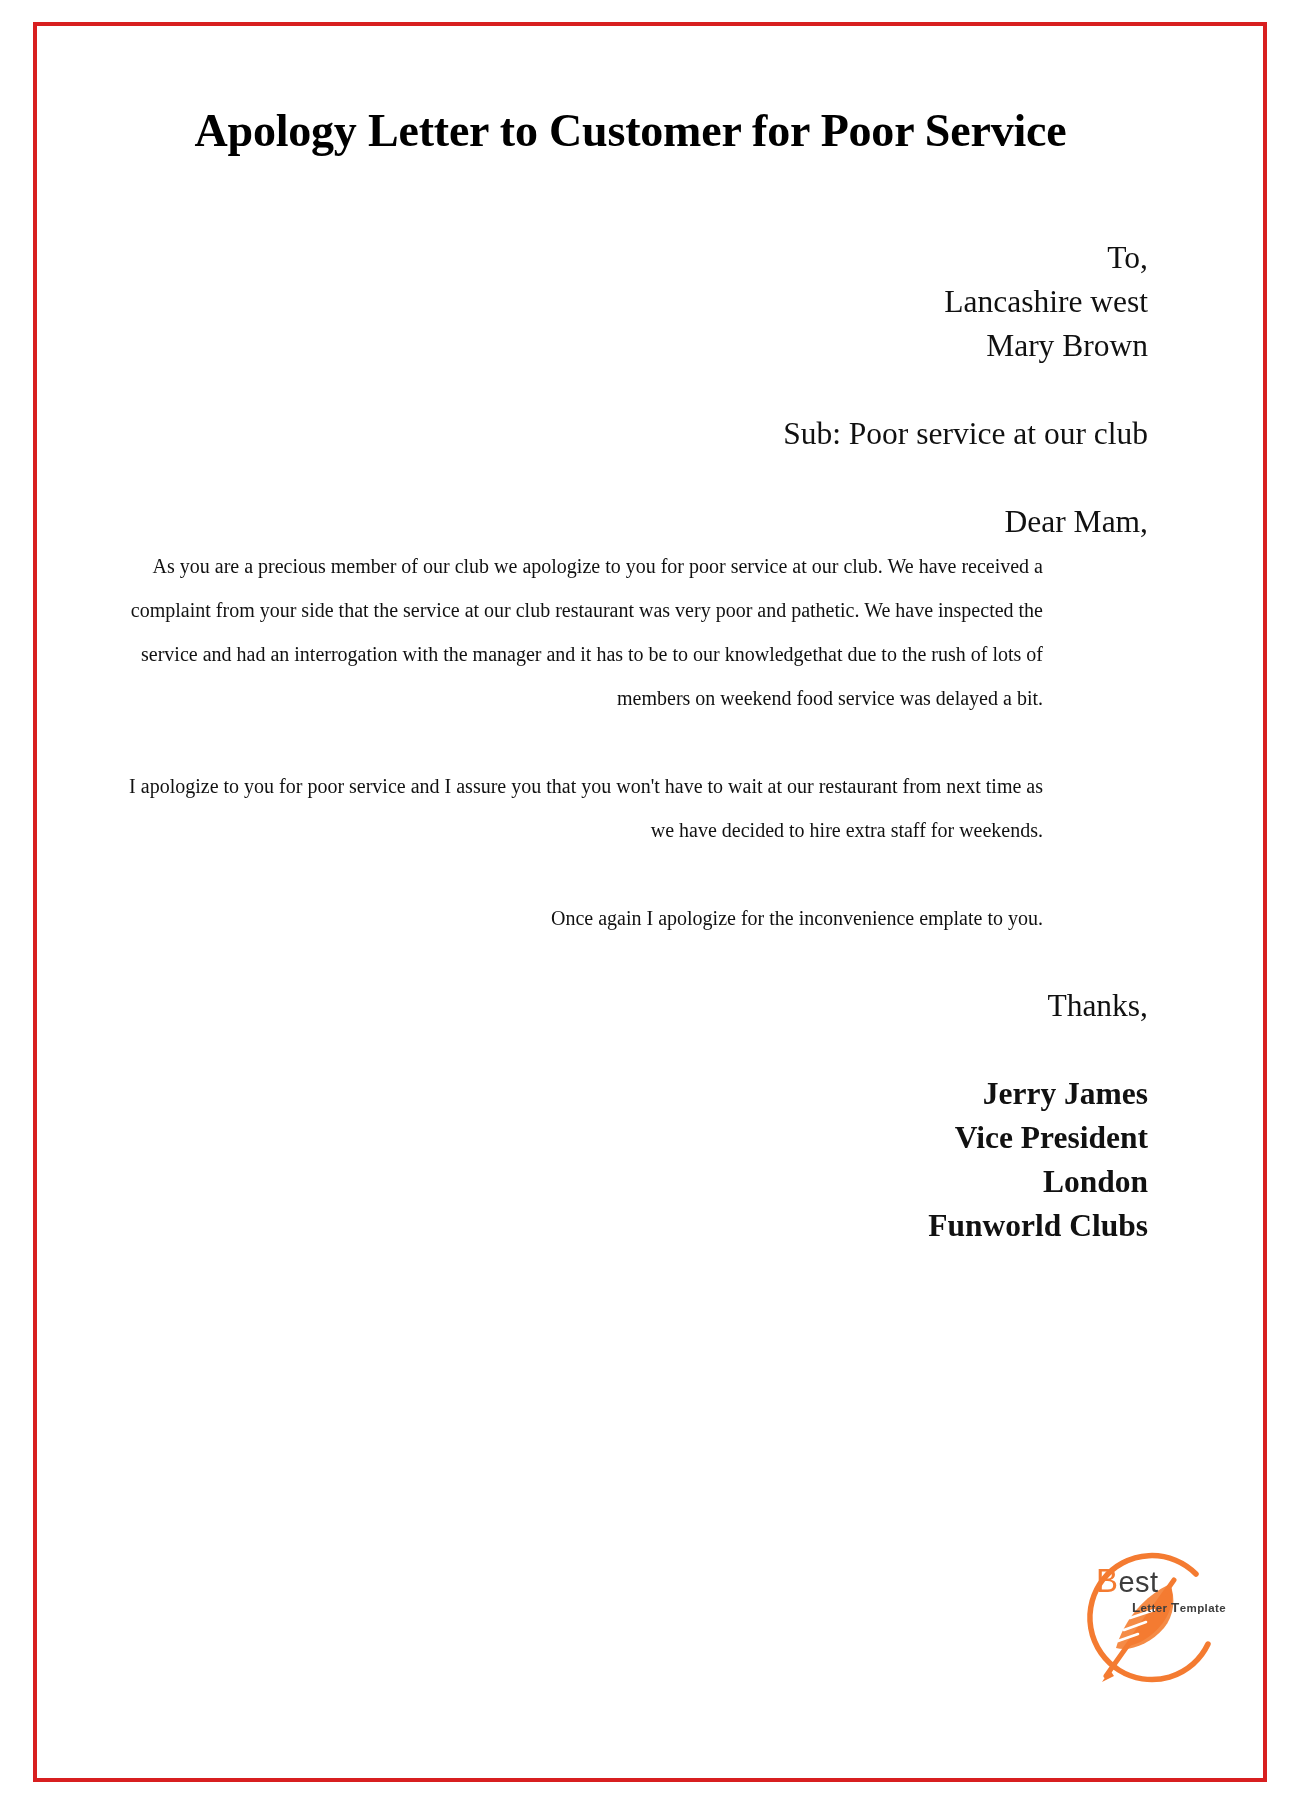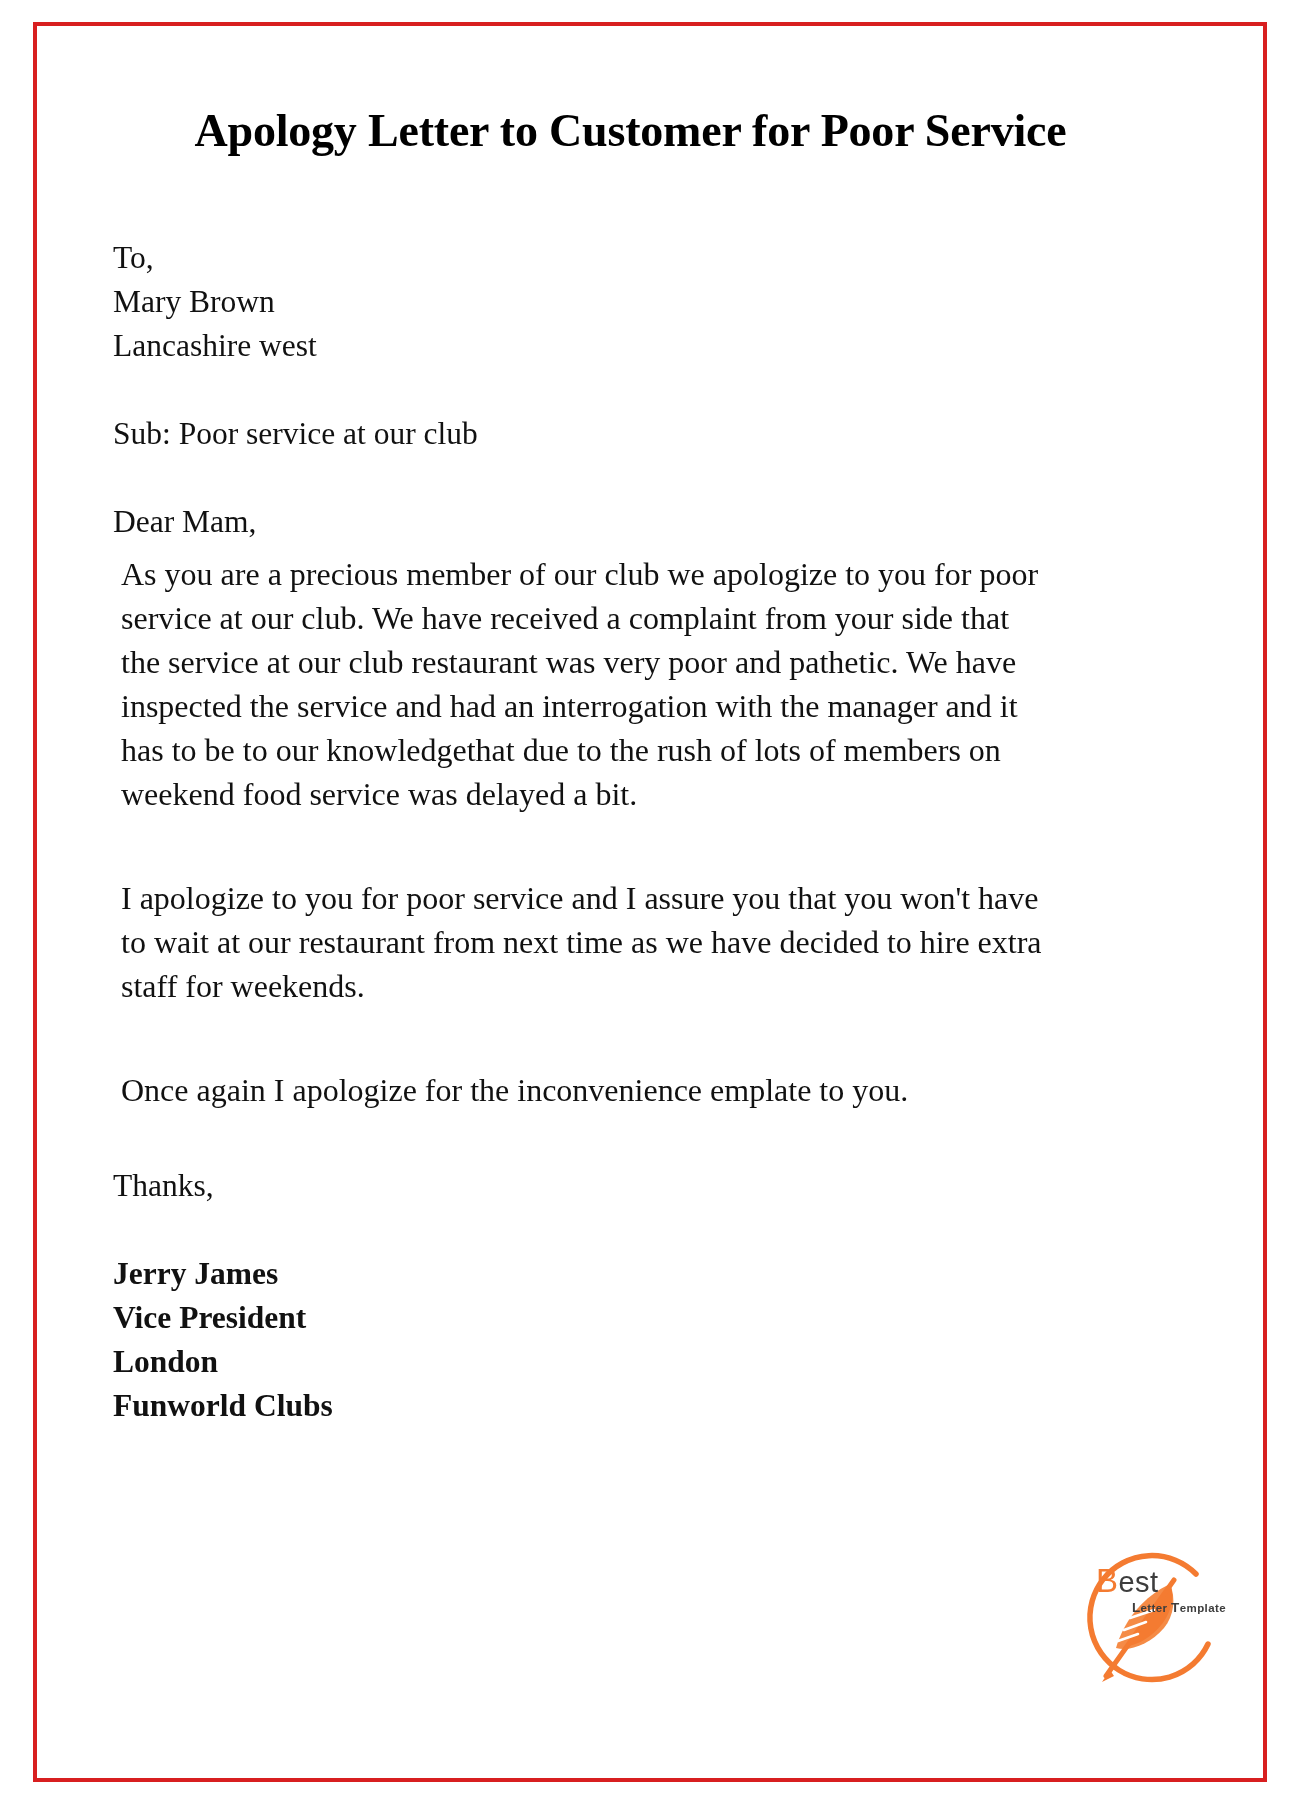--- a/index.html
+++ b/index.html
@@ -48,34 +48,34 @@
     margin: 0 0 0 0;
     letter-spacing: -0.2px;
     white-space: nowrap;
   }
 
   .body-block {
     margin-top: 78px;
     font-size: 31.5px;
     line-height: 44px;
     color: #111111;
-    text-align: left;
+    text-align: right;
   }
 
   .line {
     white-space: pre-wrap;
   }
 
   .spacer {
     height: 44px;
   }
 
   .para {
-    margin: 8px;
-    font-size: 32px;
+    margin: 0;
+    font-size: 20px;
     line-height: 44px;
     max-width: 930px;
   }
 
   .sig-line {
     white-space: pre-wrap;
     font-weight: bold;
   }
 
   
@@ -120,22 +120,22 @@
 
   <div class="border-frame"></div>
 
   <div class="content">
 
     <h1 class="letter-title">Apology Letter to Customer for Poor Service</h1>
 
     <div class="body-block">
 
       <div class="line">To,</div>
+      <div class="line">Lancashire west</div>
       <div class="line">Mary Brown</div>
-      <div class="line">Lancashire west</div>
 
       <div class="spacer"></div>
 
       <div class="line">Sub: Poor service at our club</div>
 
       <div class="spacer"></div>
 
       <div class="line">Dear Mam,</div>
 
       <p class="para">As you are a precious member of our club we apologize to you for poor service at our club. We have received a complaint from your side that the service at our club restaurant was very poor and pathetic. We have inspected the service and had an interrogation with the manager and it has to be to our knowledgethat due to the rush of lots of members on weekend food service was delayed a bit.</p>

